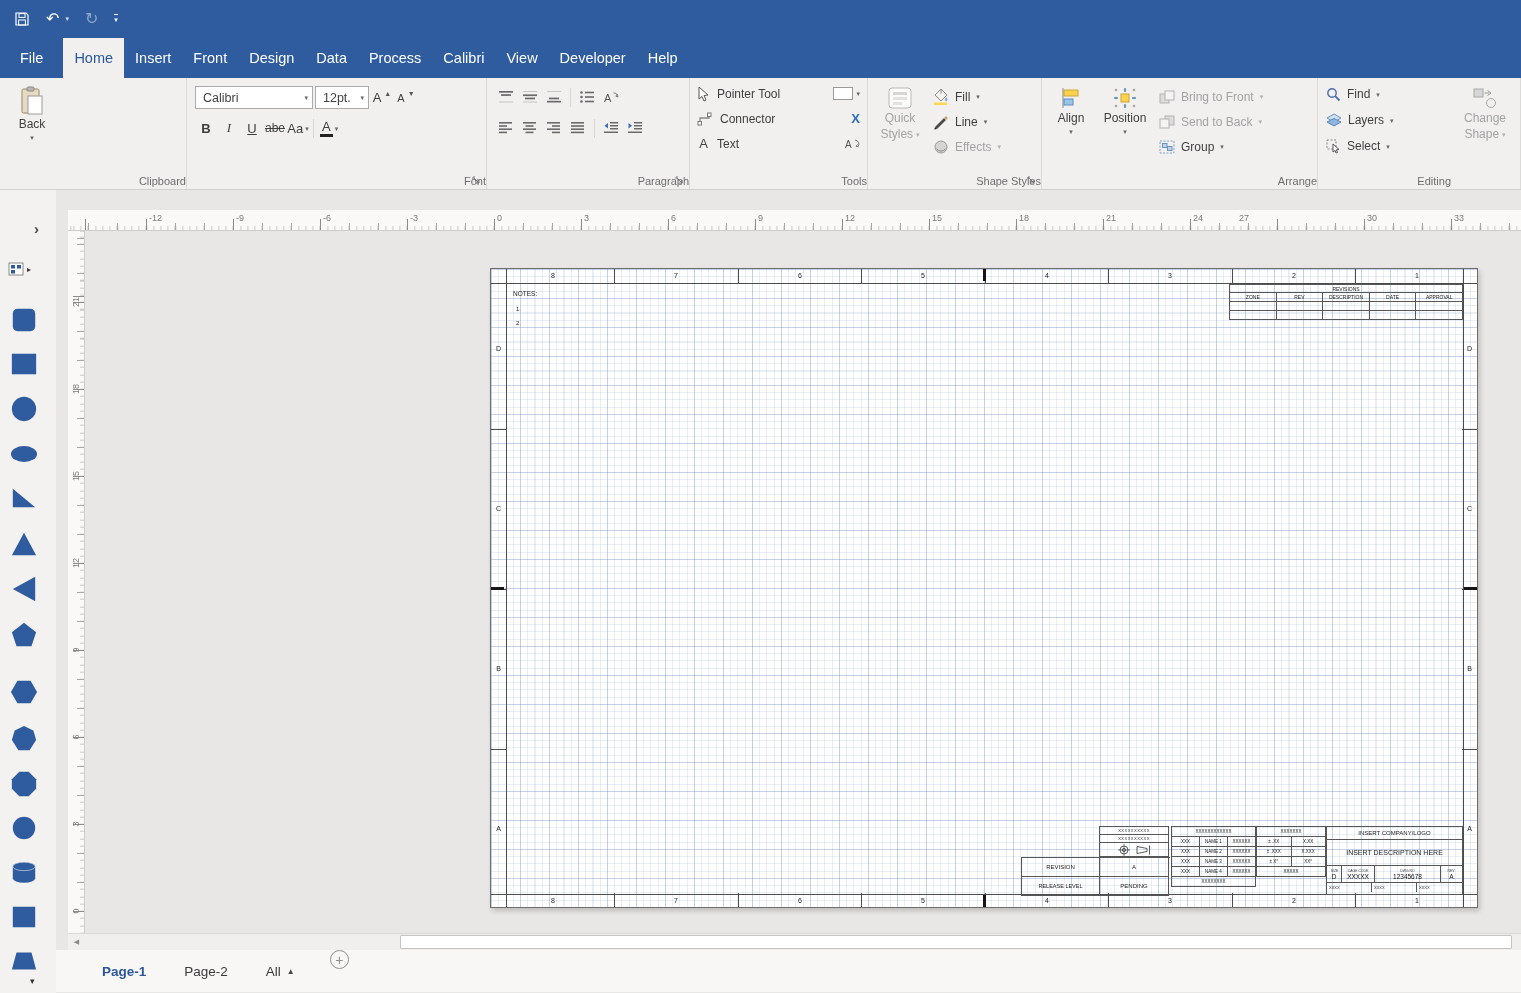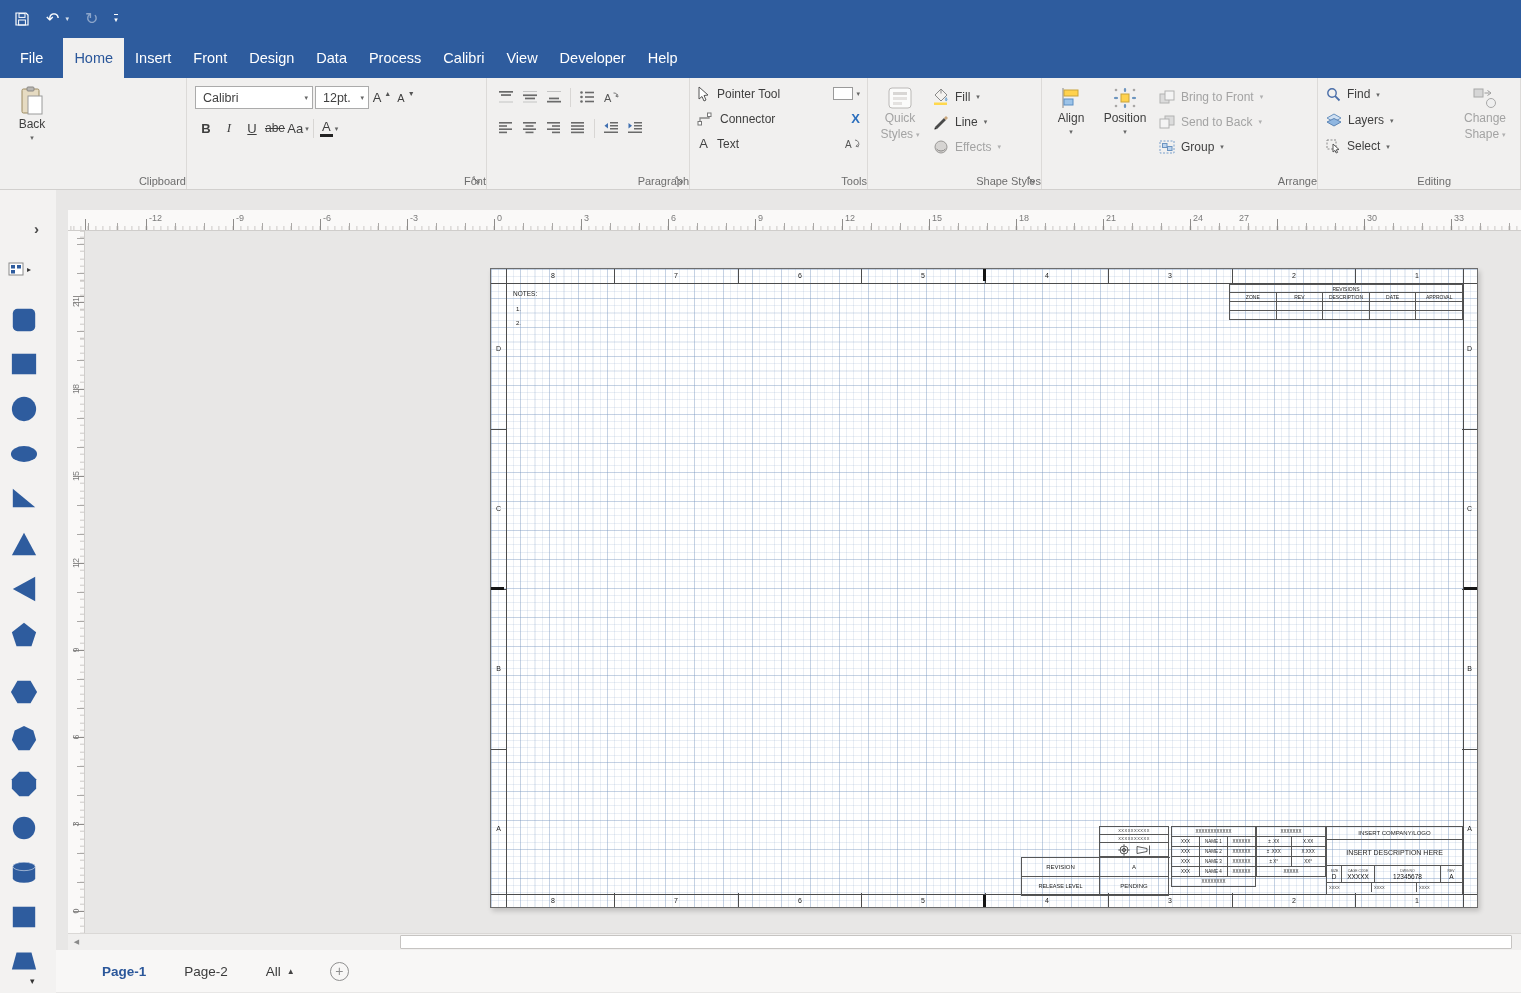--- a/index.html
+++ b/index.html
@@ -118,21 +118,21 @@
   .ids .lab{font-size:4px;color:#444;line-height:5px;white-space:nowrap;transform:scale(.85)}
   .ids .val{font-size:6.5px;color:#111;line-height:7px;white-space:nowrap}
   .foot{display:flex;height:9px}
   .foot .fcell{border-right:1px solid #565656;font-size:4px;color:#333;display:flex;align-items:center;padding-left:2px;overflow:hidden}
   .foot .fcell:last-child{border-right:none}
 
   
   .hscroll{position:absolute;left:68px;top:933px;width:1453px;height:17px;background:#f0efee;border-top:1px solid #dad8d6}
   .sc-left{position:absolute;left:0;top:0;width:17px;height:16px;display:flex;align-items:center;justify-content:center;font-size:7px;color:#8a8a8a;cursor:default}
   .sc-thumb{position:absolute;left:332px;top:1px;width:1112px;height:14px;background:#fff;border:1px solid #c6c4c2;border-radius:1px}
-  .pagebar{position:absolute;left:56px;top:950px;width:1465px;height:42px;background:#f8f7f6;display:flex;align-items:center;padding-left:27px;font-size:13.5px;color:#3b3b3b}
+  .pagebar{position:absolute;left:56px;top:950px;width:1465px;height:42px;background:#f8f7f6;display:flex;align-items:flex-start;padding-left:27px;font-size:13.5px;color:#3b3b3b}
   .ptab{padding:0 19px;height:100%;display:flex;align-items:center;cursor:default}
   .ptab.active{color:#2b579a;font-weight:700}
   .allbtn{display:flex;align-items:center;gap:6px;padding:0 19px;height:100%;cursor:default}
   .allbtn .tri{font-size:8px;color:#444}
   .newpage{width:19px;height:19px;border:1.5px solid #8f8f8f;border-radius:50%;display:flex;align-items:center;justify-content:center;color:#8f8f8f;font-size:14px;line-height:1;margin-left:16px;cursor:default}
 </style>
 </head>
 <body>
 
 <div class="app">

